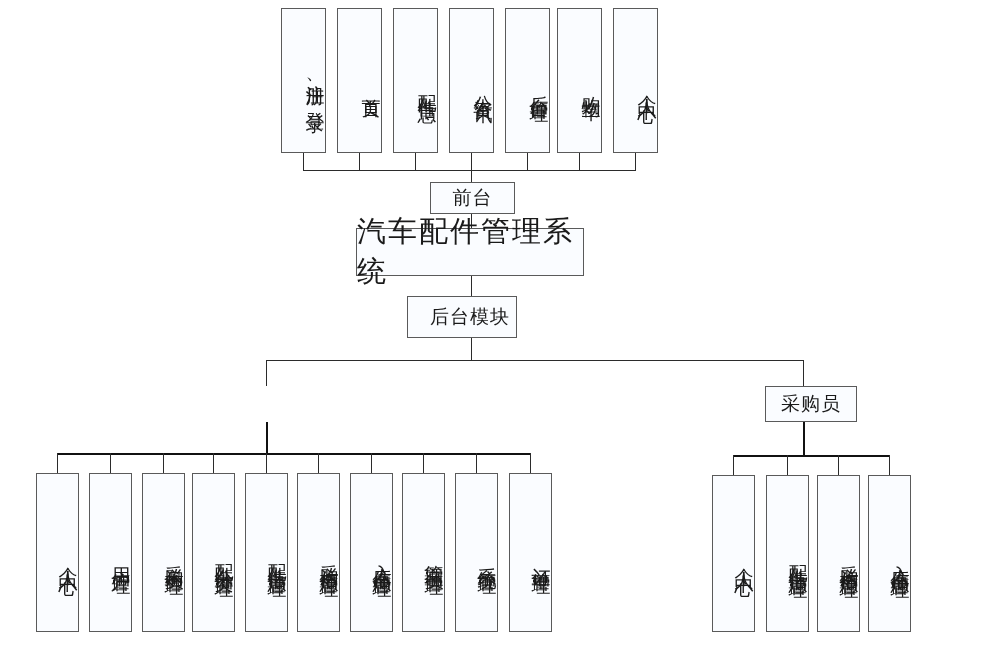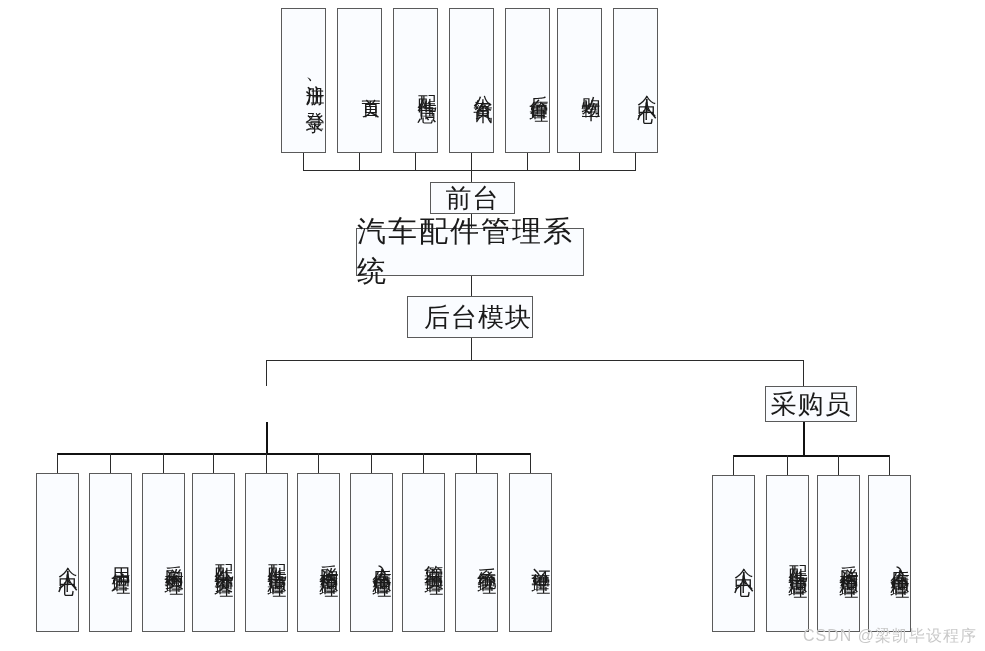--- a/index.html
+++ b/index.html
@@ -39,21 +39,21 @@
     font-size: 19px;
     line-height: 1.02;
     white-space: nowrap;
   }
   .node.vert .vtext {
     writing-mode: vertical-rl;
     text-orientation: upright;
     letter-spacing: 3px;
   }
   .node.horiz {
-    font-size: 26px;
+    font-size: 19px;
     letter-spacing: 1px;
     white-space: nowrap;
   }
   .node.title {
     font-size: 29px;
     letter-spacing: 2px;
   }
   .line {
     position: absolute;
     background: #2b2b2b;
@@ -119,21 +119,21 @@
   </div>
 
   <div class="line v" style="left:471px; top:214px; height:14px;"></div>
 
   <div class="node title" style="left:356px; top:228px; width:228px; height:48px;">
     <span>汽车配件管理系统</span>
   </div>
 
   <div class="line v" style="left:471px; top:276px; height:20px;"></div>
 
-  <div class="node horiz" style="left:407px; top:296px; width:126px; height:42px;padding-left:16px;">
+  <div class="node horiz" style="left:407px; top:296px; width:110px; height:42px;padding-left:16px;">
     <span>后台模块</span>
   </div>
 
   <div class="line v" style="left:471px; top:338px; height:22px;"></div>
   <div class="line h" style="left:266px; top:360px; width:538px;"></div>
   <div class="line v" style="left:266px; top:360px; height:26px;"></div>
   <div class="line v" style="left:803px; top:360px; height:26px;"></div>
 
   <div class="node horiz" style="left:765px; top:386px; width:92px; height:36px;">
     <span>采购员</span>
@@ -198,15 +198,14 @@
   <div class="node vert" style="left:766px; top:475px; width:43px; height:157px;">
     <span class="vtext">配件信息管理</span>
   </div>
   <div class="node vert" style="left:817px; top:475px; width:43px; height:157px;">
     <span class="vtext">采购信息管理</span>
   </div>
   <div class="node vert" style="left:868px; top:475px; width:43px; height:157px;">
     <span class="vtext">入库信息管理</span>
   </div>
 
-  <div class="watermark">CSDN @梁凯毕设程序</div>
 
 </div>
 
 </body></html>

